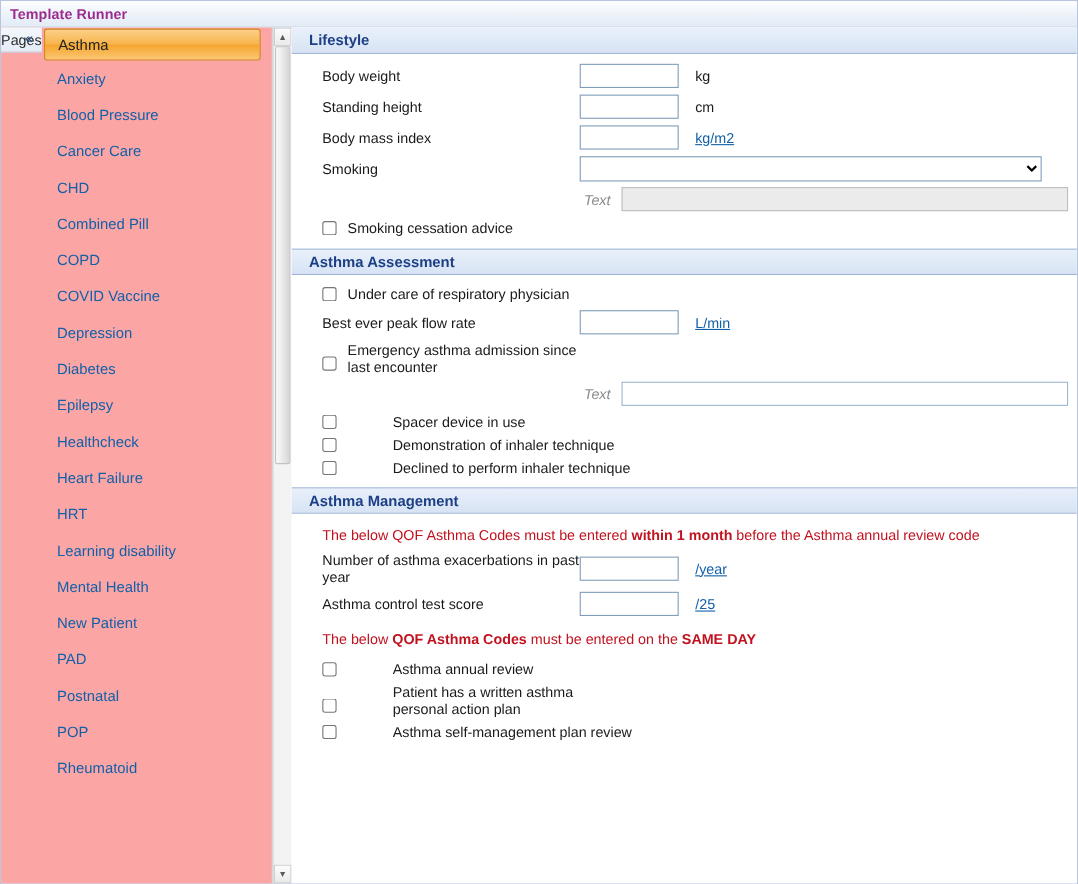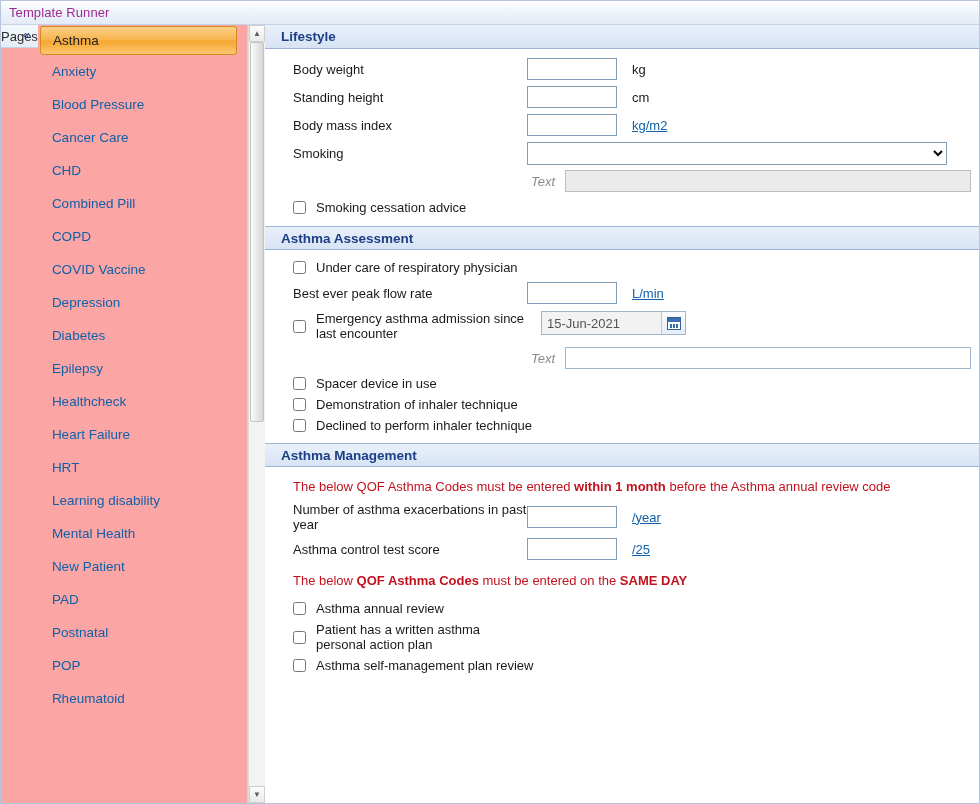--- a/index.html
+++ b/index.html
@@ -24,21 +24,21 @@
     height: 24px;
     background: linear-gradient(to bottom, #fdfefe 0%, #eef3fa 50%, #e3ebf6 100%);
     border-bottom: 1px solid #c6d3e6;
     display: flex;
     align-items: center;
     padding-left: 8px;
     flex: 0 0 24px;
   }
   .titlebar .title {
     color: #9c2b8f;
-    font-weight: normal;
+    font-weight: bold;
     font-size: 13px;
     letter-spacing: .1px;
   }
   
   .body {
     flex: 1 1 auto;
     display: flex;
     min-height: 0;
   }
   
@@ -214,28 +214,28 @@
   input.textfield.disabled {
     background: #ebebeb;
     border: 1px solid #bfbfbf;
   }
   .cbrow {
     display: flex;
     align-items: center;
     padding: 4px 0;
     padding-left: 28px;
   }
-  .cbrow.tight { padding-top: 3px; padding-bottom: 3px; }
+  .cbrow.tight { padding-top: 3px; padding-bottom: 3px; gap: 41px; }
   input[type=checkbox].cb {
     width: 13px; height: 13px;
     margin: 0 10px 0 0;
     flex: 0 0 13px;
   }
   .cblabel { font-size: 13px; color: #1a1a1a; line-height: 15px; }
-  .cbrow.align-top { align-items: flex-start; }
+  .cbrow.align-top { align-items: center; }
   .cbrow.align-top input[type=checkbox].cb { margin-top: 9px; }
   .daterow { display: flex; align-items: center; }
   .datebox {
     display: flex;
     align-items: center;
     width: 145px;
     height: 24px;
     border: 1px solid #9fb6cd;
     background: #f2f2f2;
     color: #555;
@@ -411,28 +411,20 @@
           <span class="cblabel">Under care of respiratory physician</span>
         </div>
         <div class="row">
           <div class="lbl">Best ever peak flow rate</div>
           <input class="tb" type="text" value="" style="">
           <span class="unit link">L/min</span>
         </div>
         <div class="cbrow align-top">
           <input class="cb" type="checkbox" style="">
           <span class="cblabel" style="width:225px;display:inline-block;">Emergency asthma admission since last encounter</span>
-          <span class="daterow">
-            <span class="datebox">
-              <span class="dval">15-Jun-2021</span>
-              <span class="calbtn">
-                  <span class="cal-ico"></span>
-                </span>
-            </span>
-          </span>
         </div>
         <div class="textrow">
           <div class="textlabel">Text</div>
           <input class="textfield" type="text" value="" style="">
         </div>
         <div class="cbrow tight">
           <input class="cb" type="checkbox" style="">
           <span class="cblabel">Spacer device in use</span>
         </div>
         <div class="cbrow tight">

